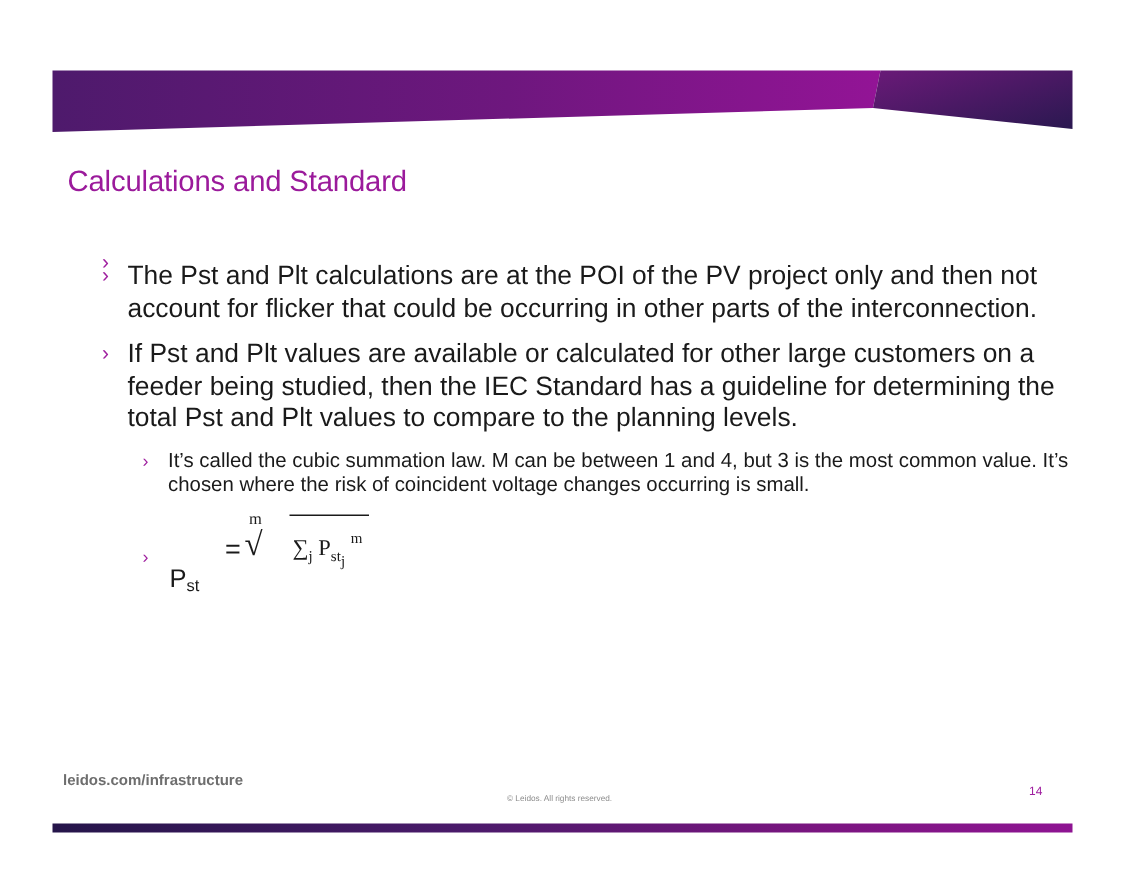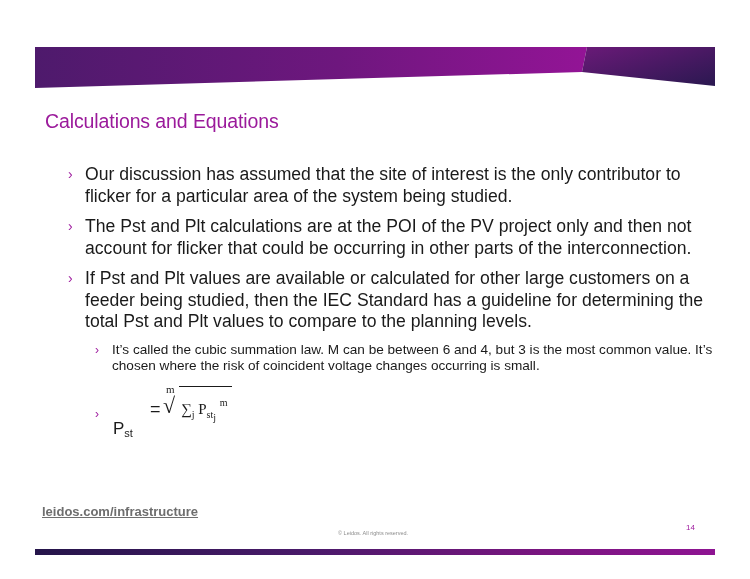--- a/index.html
+++ b/index.html
@@ -15,25 +15,25 @@
   .b2 { position:relative; margin-left:27px; padding-left:17px; font-size:13.6px;
         line-height:16.5px; margin-bottom:10px; color:#1a1a1a; }
   .b2 .chev { font-size:12px; }
   .formula { position:relative; margin-left:27px; padding-left:17px; height:44px; }
   .formula .chev { position:absolute; left:0; top:22px; color:#a020a0; font-size:12px; }
   .pst { position:absolute; left:18px; top:34px; font-size:17px; }
   .pst sub { font-size:11px; vertical-align:-3px; }
   .eq { position:absolute; left:55px; top:14px; font-size:18px; }
   .root-idx { position:absolute; left:71px; top:-2px; font-family:"Liberation Serif", serif; font-size:11px; }
   .radical { position:absolute; left:68px; top:8px; font-family:"Liberation Serif", serif; font-size:22px; }
-  .radicand { position:absolute; left:84px; top:1px; border-top:1.3px solid #1a1a1a; padding:12px 4px 0 2px;
+  .radicand { position:absolute; left:98px; top:1px; border-top:1.3px solid #1a1a1a; padding:12px 4px 0 2px;
               font-family:"Liberation Serif", serif; font-size:15px; white-space:nowrap; }
   .radicand sub { font-size:10px; }
   .radicand sup { font-size:10px; position:relative; top:-2px; }
-  .footer-url { position:absolute; left:42px; top:504px; font-size:13px; color:#6e6e6e; font-weight:bold;text-decoration:underline; }
+  .footer-url { position:absolute; left:42px; top:515px; font-size:10px; color:#6e6e6e; font-weight:bold; }
   .footer-copy { position:absolute; left:338px; top:530px; font-size:5.5px; color:#8c8c8c; }
   .page-num { position:absolute; left:686px; top:523px; font-size:8px; color:#a020a0; }
   .footer-bar { position:absolute; left:35px; top:549px; width:680px; height:6px;
                 background:linear-gradient(90deg,#25154a 0%, #4a1a6a 40%, #7a1580 75%, #8e1492 100%); }
 </style>
 </head>
 <body>
 
 <svg class="banner" viewBox="0 0 750 100" width="750" height="100">
   <defs>
@@ -44,38 +44,37 @@
     </linearGradient>
     <linearGradient id="gRight" x1="0" y1="0" x2="1" y2="1">
       <stop offset="0" stop-color="#6a1a78"></stop>
       <stop offset="1" stop-color="#2a1850"></stop>
     </linearGradient>
   </defs>
   <polygon points="35,47 587,47 582,72 35,88" fill="url(#gMain)"></polygon>
   <polygon points="587,47 715,47 715,86 582,72" fill="url(#gRight)"></polygon>
 </svg>
 
-<div class="title">Calculations and Equations</div>
+<div class="title">Calculations and Standard</div>
 
 <div class="content">
   <div class="b1">
     <span class="chev">›</span>
-    <span>Our discussion has assumed that the site of interest is the only contributor to flicker for a particular area of the system being studied.</span>
   </div>
   <div class="b1">
     <span class="chev">›</span>
     <span>The Pst and Plt calculations are at the POI of the PV project only and then not account for flicker that could be occurring in other parts of the interconnection.</span>
   </div>
   <div class="b1">
     <span class="chev">›</span>
     <span>If Pst and Plt values are available or calculated for other large customers on a feeder being studied, then the IEC Standard has a guideline for determining the total Pst and Plt values to compare to the planning levels.</span>
   </div>
   <div class="b2">
     <span class="chev">›</span>
-    <span>It’s called the cubic summation law. M can be between 6 and 4, but 3 is the most common value. It’s chosen where the risk of coincident voltage changes occurring is small.</span>
+    <span>It’s called the cubic summation law. M can be between 1 and 4, but 3 is the most common value. It’s chosen where the risk of coincident voltage changes occurring is small.</span>
   </div>
   <div class="formula">
     <span class="chev">›</span>
     <span class="pst"><span>P</span><sub>st</sub></span>
     <span class="eq">=</span>
     <span class="root-idx">m</span>
     <span class="radical">√</span>
     <span class="radicand"><span>∑</span><sub>j</sub>&nbsp;<span>P</span><sub><span>st</span><sub>j</sub></sub>&nbsp;<sup>m</sup></span>
   </div>
 </div>

